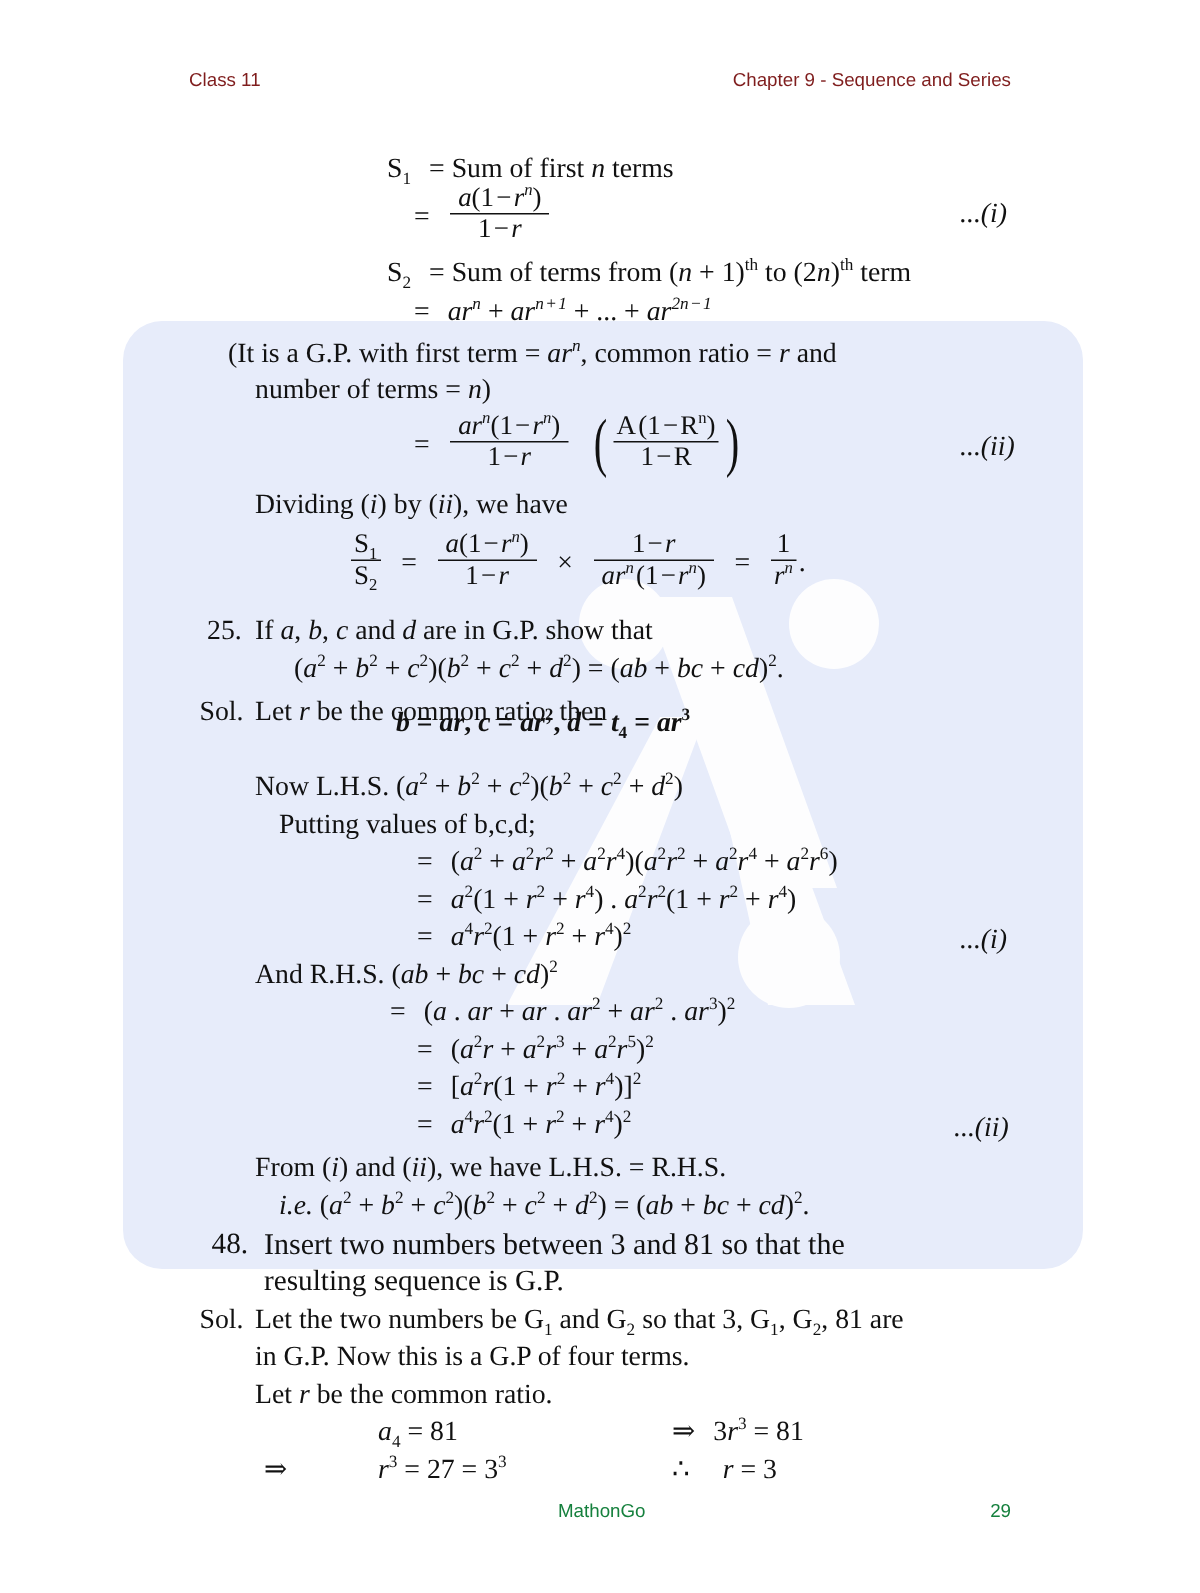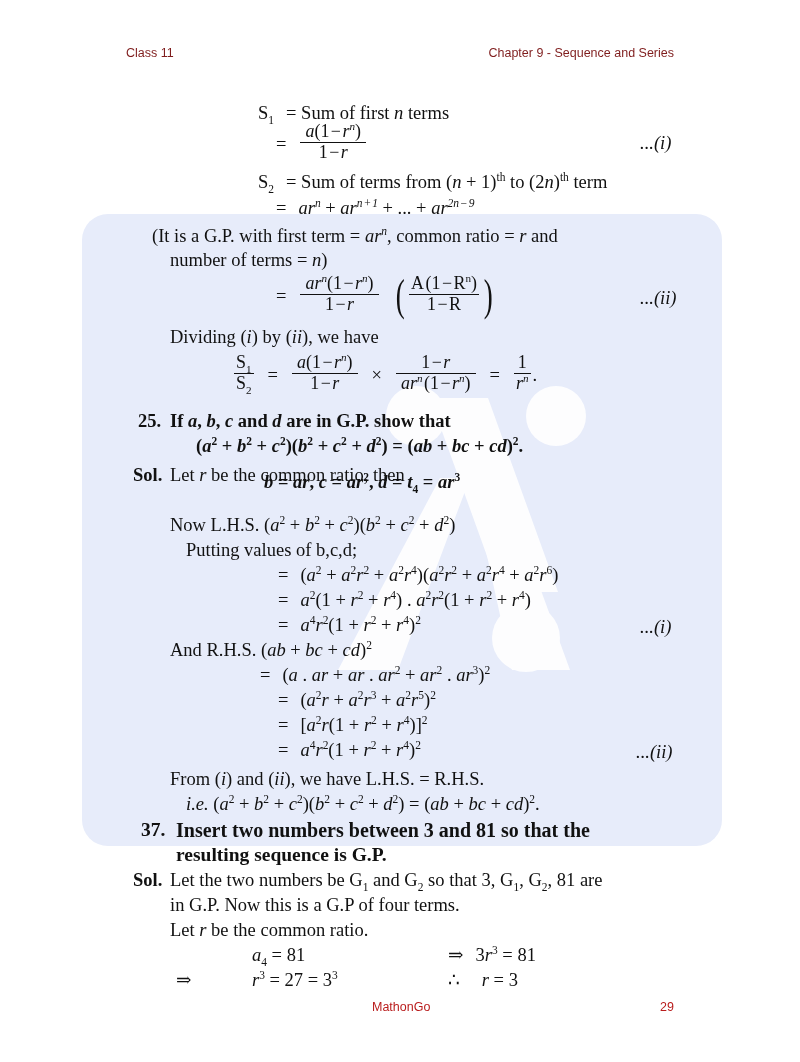--- a/index.html
+++ b/index.html
@@ -57,36 +57,36 @@
   .running-head .rh-right { position: absolute; right: 126px; top: 0; text-align: right; }
 
   .page-footer {
     position: absolute;
     top: 1000px;
     left: 0;
     width: 800px;
     height: 20px;
     font-family: "Liberation Sans", sans-serif;
     font-size: 12.5px;
-    color: #b91c1c;
+    color: #15803d;
     z-index: 4;
   }
   .page-footer .pf-center { position: absolute; left: 372px; top: 0; }
   .page-footer .pf-right  { position: absolute; right: 126px; top: 0; }
 
   
   .content { position: absolute; inset: 0; z-index: 3; }
 
   .ln {
     position: absolute;
     white-space: nowrap;
     font-size: 18.5px;
     line-height: 1;
   }
-  .bold { font-weight: bold; }
+  .bold { font-weight: normal; }
   .ital { font-style: italic; }
 
   
   var { font-style: italic; font-family: "Liberation Serif", serif; }
 
   sup { font-size: 0.62em; vertical-align: super; line-height: 0; }
   sub { font-size: 0.62em; vertical-align: sub; line-height: 0; }
 
   
   .frac {
@@ -159,21 +159,21 @@
     <div class="ln" style="left:276px; top:126px;">
       =<span class="sp3"></span><span class="frac"><span class="num"><var>a</var>(1 − <var>r<sup>n</sup></var>)</span><span class="den">1 − <var>r</var></span></span>
     </div>
     <div class="ln eqref" style="left:640px; top:134px;">...(<span class="ital">i</span>)</div>
 
     <div class="ln" style="left:258px; top:173px;">
       S<sub>2</sub><span class="sp3"></span>= Sum of terms from (<var>n</var> + 1)<sup>th</sup> to (2<var>n</var>)<sup>th</sup> term
     </div>
 
     <div class="ln" style="left:276px; top:199px;">
-      =<span class="sp3"></span><var>ar<sup>n</sup></var> + <var>ar<sup>n + 1</sup></var> + ... + <var>ar<sup>2n − 9</sup></var>
+      =<span class="sp3"></span><var>ar<sup>n</sup></var> + <var>ar<sup>n + 1</sup></var> + ... + <var>ar<sup>2n − 1</sup></var>
     </div>
 
     <div class="ln" style="left:152px; top:227px;">
       (It is a G.P. with first term = <var>ar<sup>n</sup></var>, common ratio = <var>r</var> and
     </div>
     <div class="ln" style="left:170px; top:251px;text-align:right;">
       number of terms = <var>n</var>)
     </div>
 
     <div class="ln" style="left:276px; top:278px;">
@@ -238,21 +238,21 @@
     </div>
     <div class="ln eqref" style="left:636px; top:743px;">...(<span class="ital">ii</span>)</div>
 
     <div class="ln" style="left:170px; top:770px;">
       From (<span class="ital">i</span>) and (<span class="ital">ii</span>), we have L.H.S. = R.H.S.
     </div>
     <div class="ln" style="left:186px; top:795px;">
       <span class="ital">i.e.</span> (<var>a</var><sup>2</sup> + <var>b</var><sup>2</sup> + <var>c</var><sup>2</sup>)(<var>b</var><sup>2</sup> + <var>c</var><sup>2</sup> + <var>d</var><sup>2</sup>) = (<var>ab</var> + <var>bc</var> + <var>cd</var>)<sup>2</sup>.
     </div>
 
-    <div class="ln bold" style="left:141px; top:820px; font-size:19.5px;">37.</div>
+    <div class="ln bold" style="left:141px; top:820px; font-size:19.5px;">48.</div>
     <div class="ln bold" style="left:176px; top:820px; font-size:20px;">
       Insert two numbers between 3 and 81 so that the
     </div>
     <div class="ln bold" style="left:176px; top:845px; font-size:19.5px;">
       resulting sequence is G.P.
     </div>
 
     <div class="ln bold" style="left:133px; top:871px;">Sol.</div>
     <div class="ln" style="left:170px; top:871px;">
       Let the two numbers be G<sub>1</sub> and G<sub>2</sub> so that 3, G<sub>1</sub>, G<sub>2</sub>, 81 are

